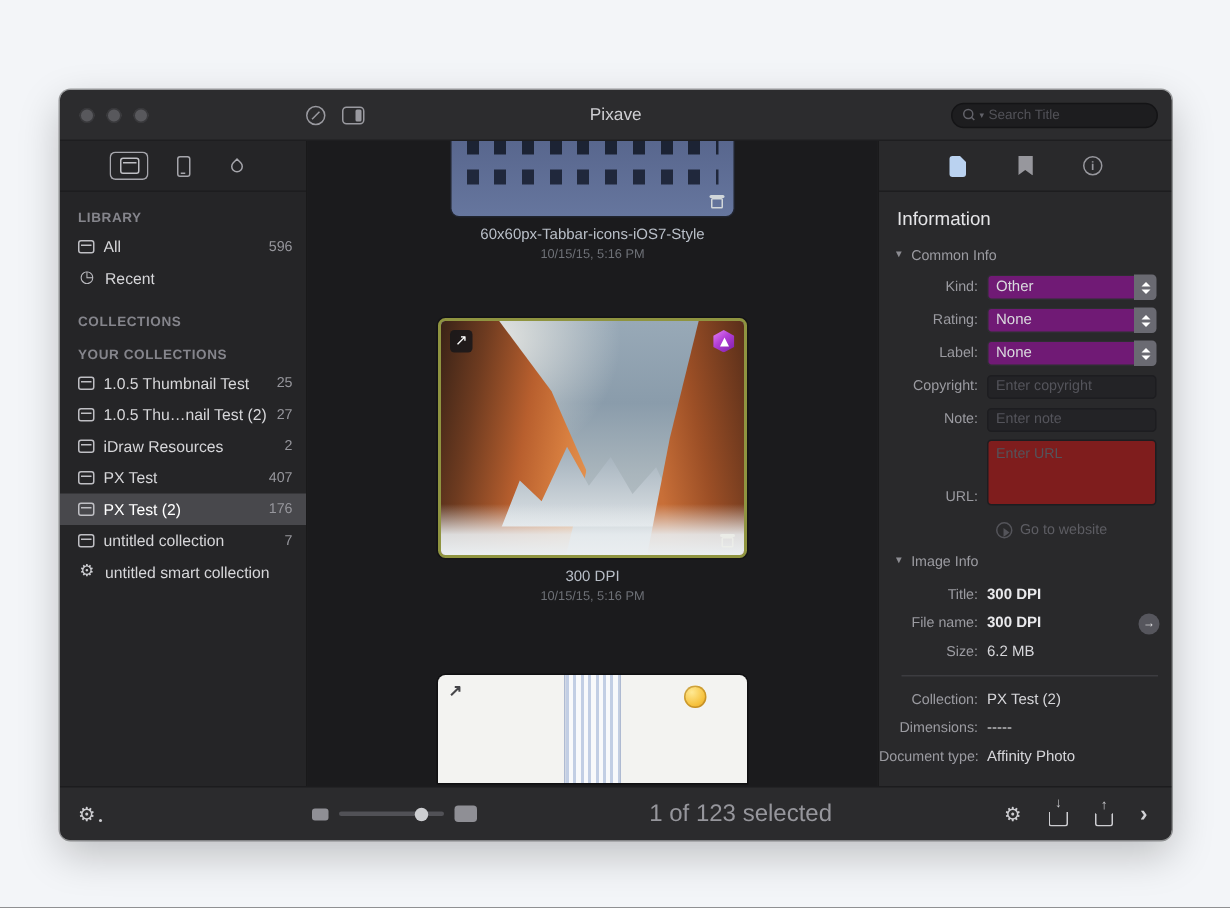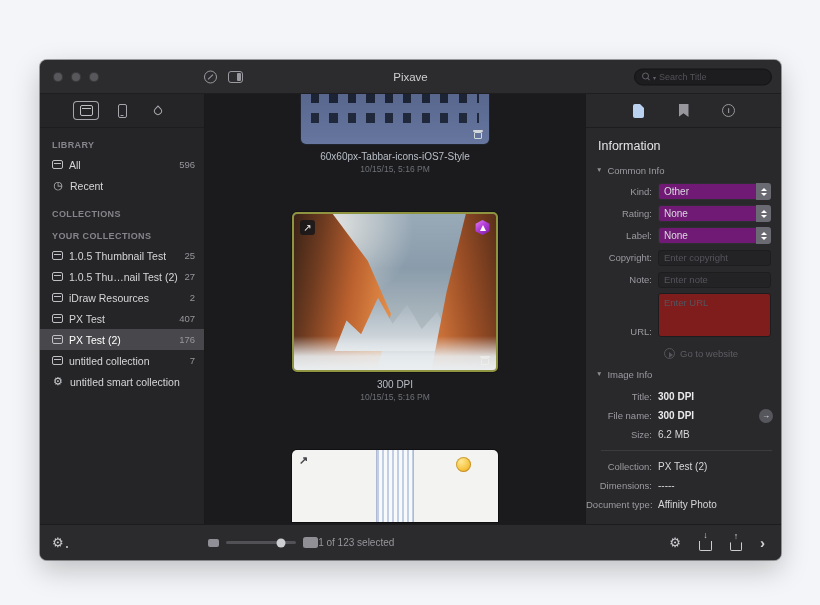--- a/index.html
+++ b/index.html
@@ -131,21 +131,21 @@
 
   
   .bottombar{height:36px;flex:none;background:#2b2b2d;border-top:1px solid #1c1c1e;display:flex;align-items:center;padding:0 10px 0 12px}
   .bb-gear{display:flex;align-items:flex-end;gap:2px;color:#cdcdd1;font-size:13px;line-height:1}
   .gear-dot{width:2.5px;height:2.5px;border-radius:50%;background:#cdcdd1;margin-bottom:1px}
   .zoom-slider{display:flex;align-items:center;gap:7px;margin-left:140px}
   .i-img-sm{width:11px;height:8px;background:#8f8f95;border-radius:2px}
   .i-img-lg{width:15px;height:11px;background:#8f8f95;border-radius:2.5px}
   .track{position:relative;width:70px;height:3px;background:#515156;border-radius:2px}
   .thumbk{position:absolute;left:79%;top:50%;transform:translate(-50%,-50%);width:9px;height:9px;border-radius:50%;background:#cdced1}
-  .status{flex:1;text-align:left;font-size:10px;color:#96969c}
+  .status{flex:1;text-align:center;font-size:16px;color:#96969c}
   .bb-right{display:flex;align-items:center;gap:18px;padding-right:6px;color:#cdcdd1}
   .bb-btn{line-height:1}
   .bb-btn.gear{font-size:13px}
   .i-download{position:relative;width:13px;height:10px;border:1px solid #cdcdd1;border-top:none;border-radius:0 0 2px 2px;margin-top:7px}
   .i-download::before{content:"↓";position:absolute;left:50%;transform:translateX(-50%);top:-10px;font-size:9px;color:#cdcdd1}
   .i-share{position:relative;width:12px;height:9px;border:1px solid #cdcdd1;border-top-color:transparent;border-radius:0 0 2px 2px;margin-top:8px}
   .i-share::before{content:"↑";position:absolute;left:50%;transform:translateX(-50%);top:-11px;font-size:9px;color:#cdcdd1}
   .chev{font-size:15px;font-weight:bold;color:#d2d2d6}
 </style>
 </head>

